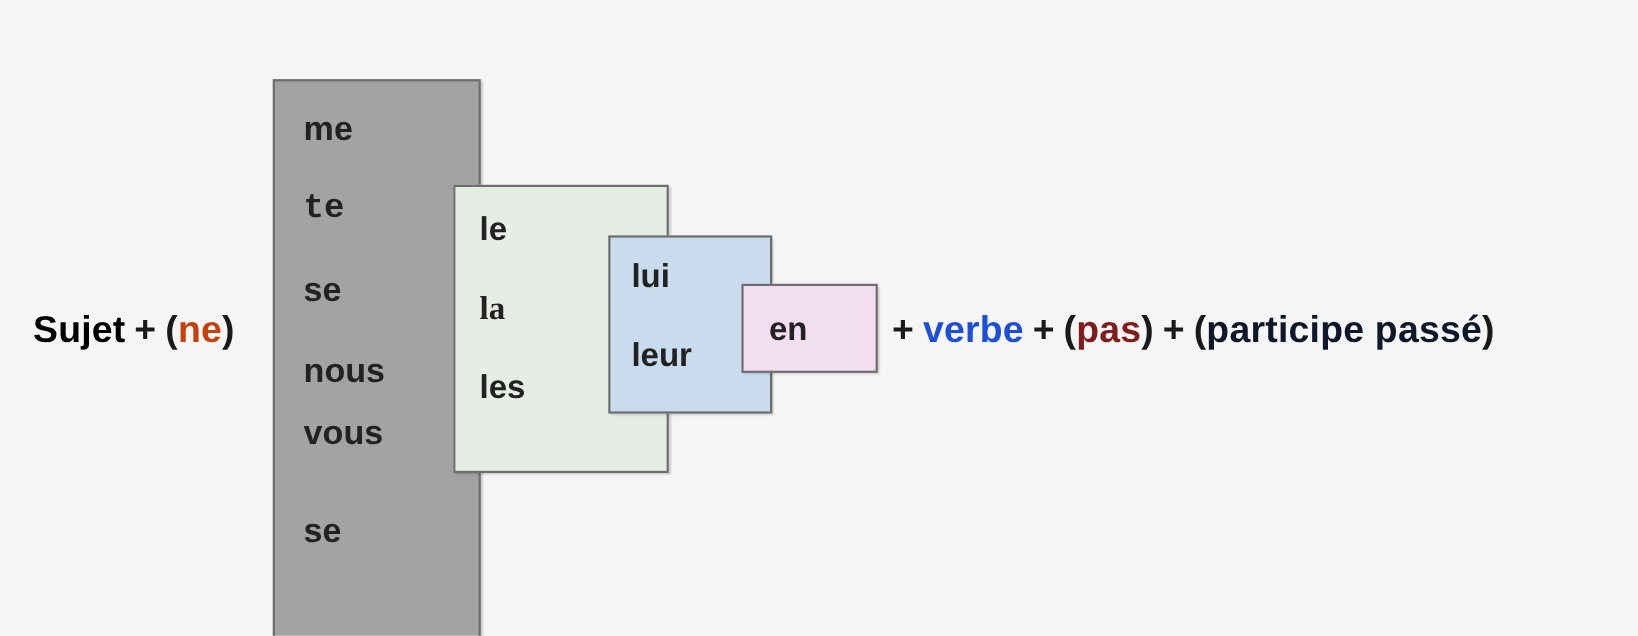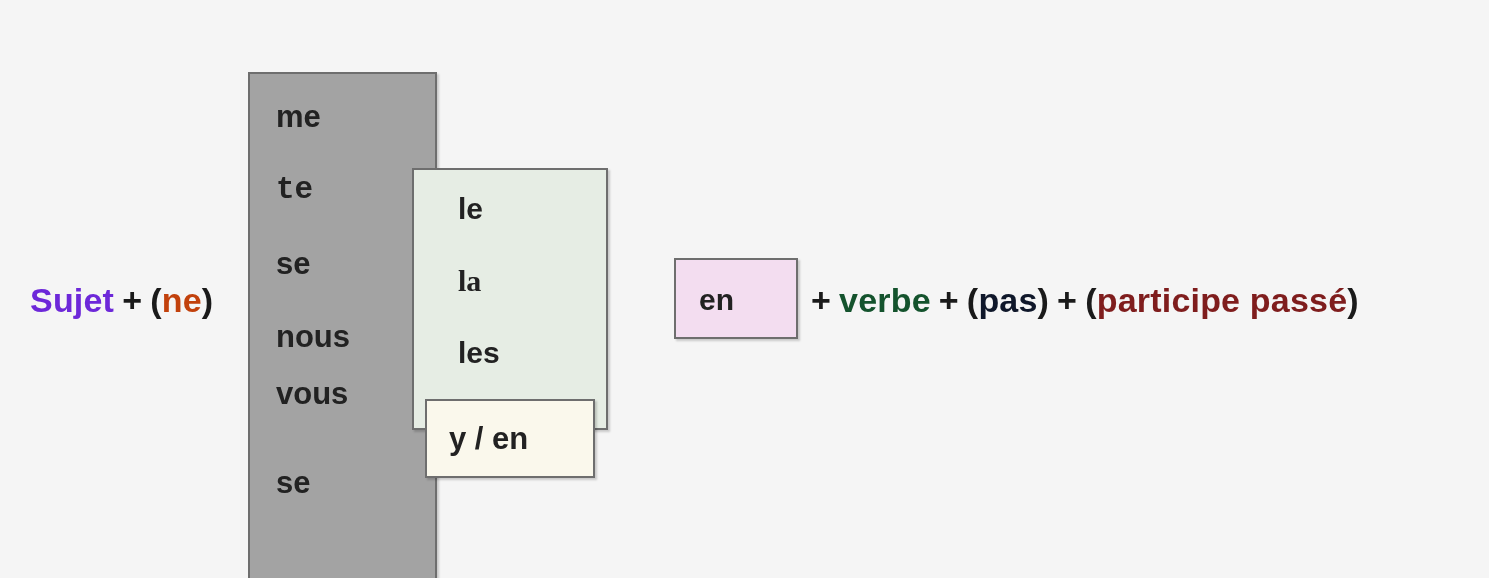--- a/index.html
+++ b/index.html
@@ -31,25 +31,25 @@
     line-height: 1;
   }
   #formula-left {
     left: 30px;
     top: 283px;
   }
   #formula-right {
     left: 803px;
     top: 283px;
   }
-  .tok-subject { color: #6d28d9; }
+  .tok-subject { color: #000000; }
   .tok-ne      { color: #c2410c; }
-  .tok-pas     { color: #0f172a; }
-  .tok-pp      { color: #7f1d1d; }
-  .tok-plain   { color: #14532d; text-align: center; }
+  .tok-pas     { color: #7f1d1d; }
+  .tok-pp      { color: #0f172a; }
+  .tok-plain   { color: #1d4ed8; text-align: center; }
   .paren       { color: #1a1a1a; }
   .plus        { color: #1a1a1a; }
 
   
   .gbox {
     position: absolute;
     box-sizing: border-box;
     border: 2px solid #6e6e6e;
     box-shadow: 2px 2px 2px rgba(0,0,0,0.18);
   }
@@ -82,21 +82,21 @@
 
   
   #box-cod {
     left: 412px;
     top: 168px;
     width: 196px;
     height: 262px;
     background: #e6ede4;
     z-index: 5;
   }
-  #box-cod .item { left: 22px; font-size: 30px; margin-left: 22px; }
+  #box-cod .item { left: 22px; font-size: 30px; }
   #box-cod .i0 { top: 24px;  }
   #box-cod .i1 { top: 96px; font-family: Liberation Serif, serif;  }
   #box-cod .i2 { top: 168px; }
 
   
   #box-coi {
     left: 553px;
     top: 214px;
     width: 149px;
     height: 162px;
@@ -146,22 +146,23 @@
     <span class="item i4">vous</span>
     <span class="item i5">se</span>
   </div>
 
   <div class="gbox" id="box-cod">
     <span class="item i0">le</span>
     <span class="item i1">la</span>
     <span class="item i2">les</span>
   </div>
 
+  <div class="gbox" id="box-coi">
+    <span class="item i0">lui</span>
+    <span class="item i1">leur</span>
+  </div>
 
   <div class="gbox" id="box-en">
     <span class="item">en</span>
   </div>
 
-  <div class="gbox" id="box-yen">
-    <span class="item">y / en</span>
-  </div>
 
 </div>
 
 </body></html>

